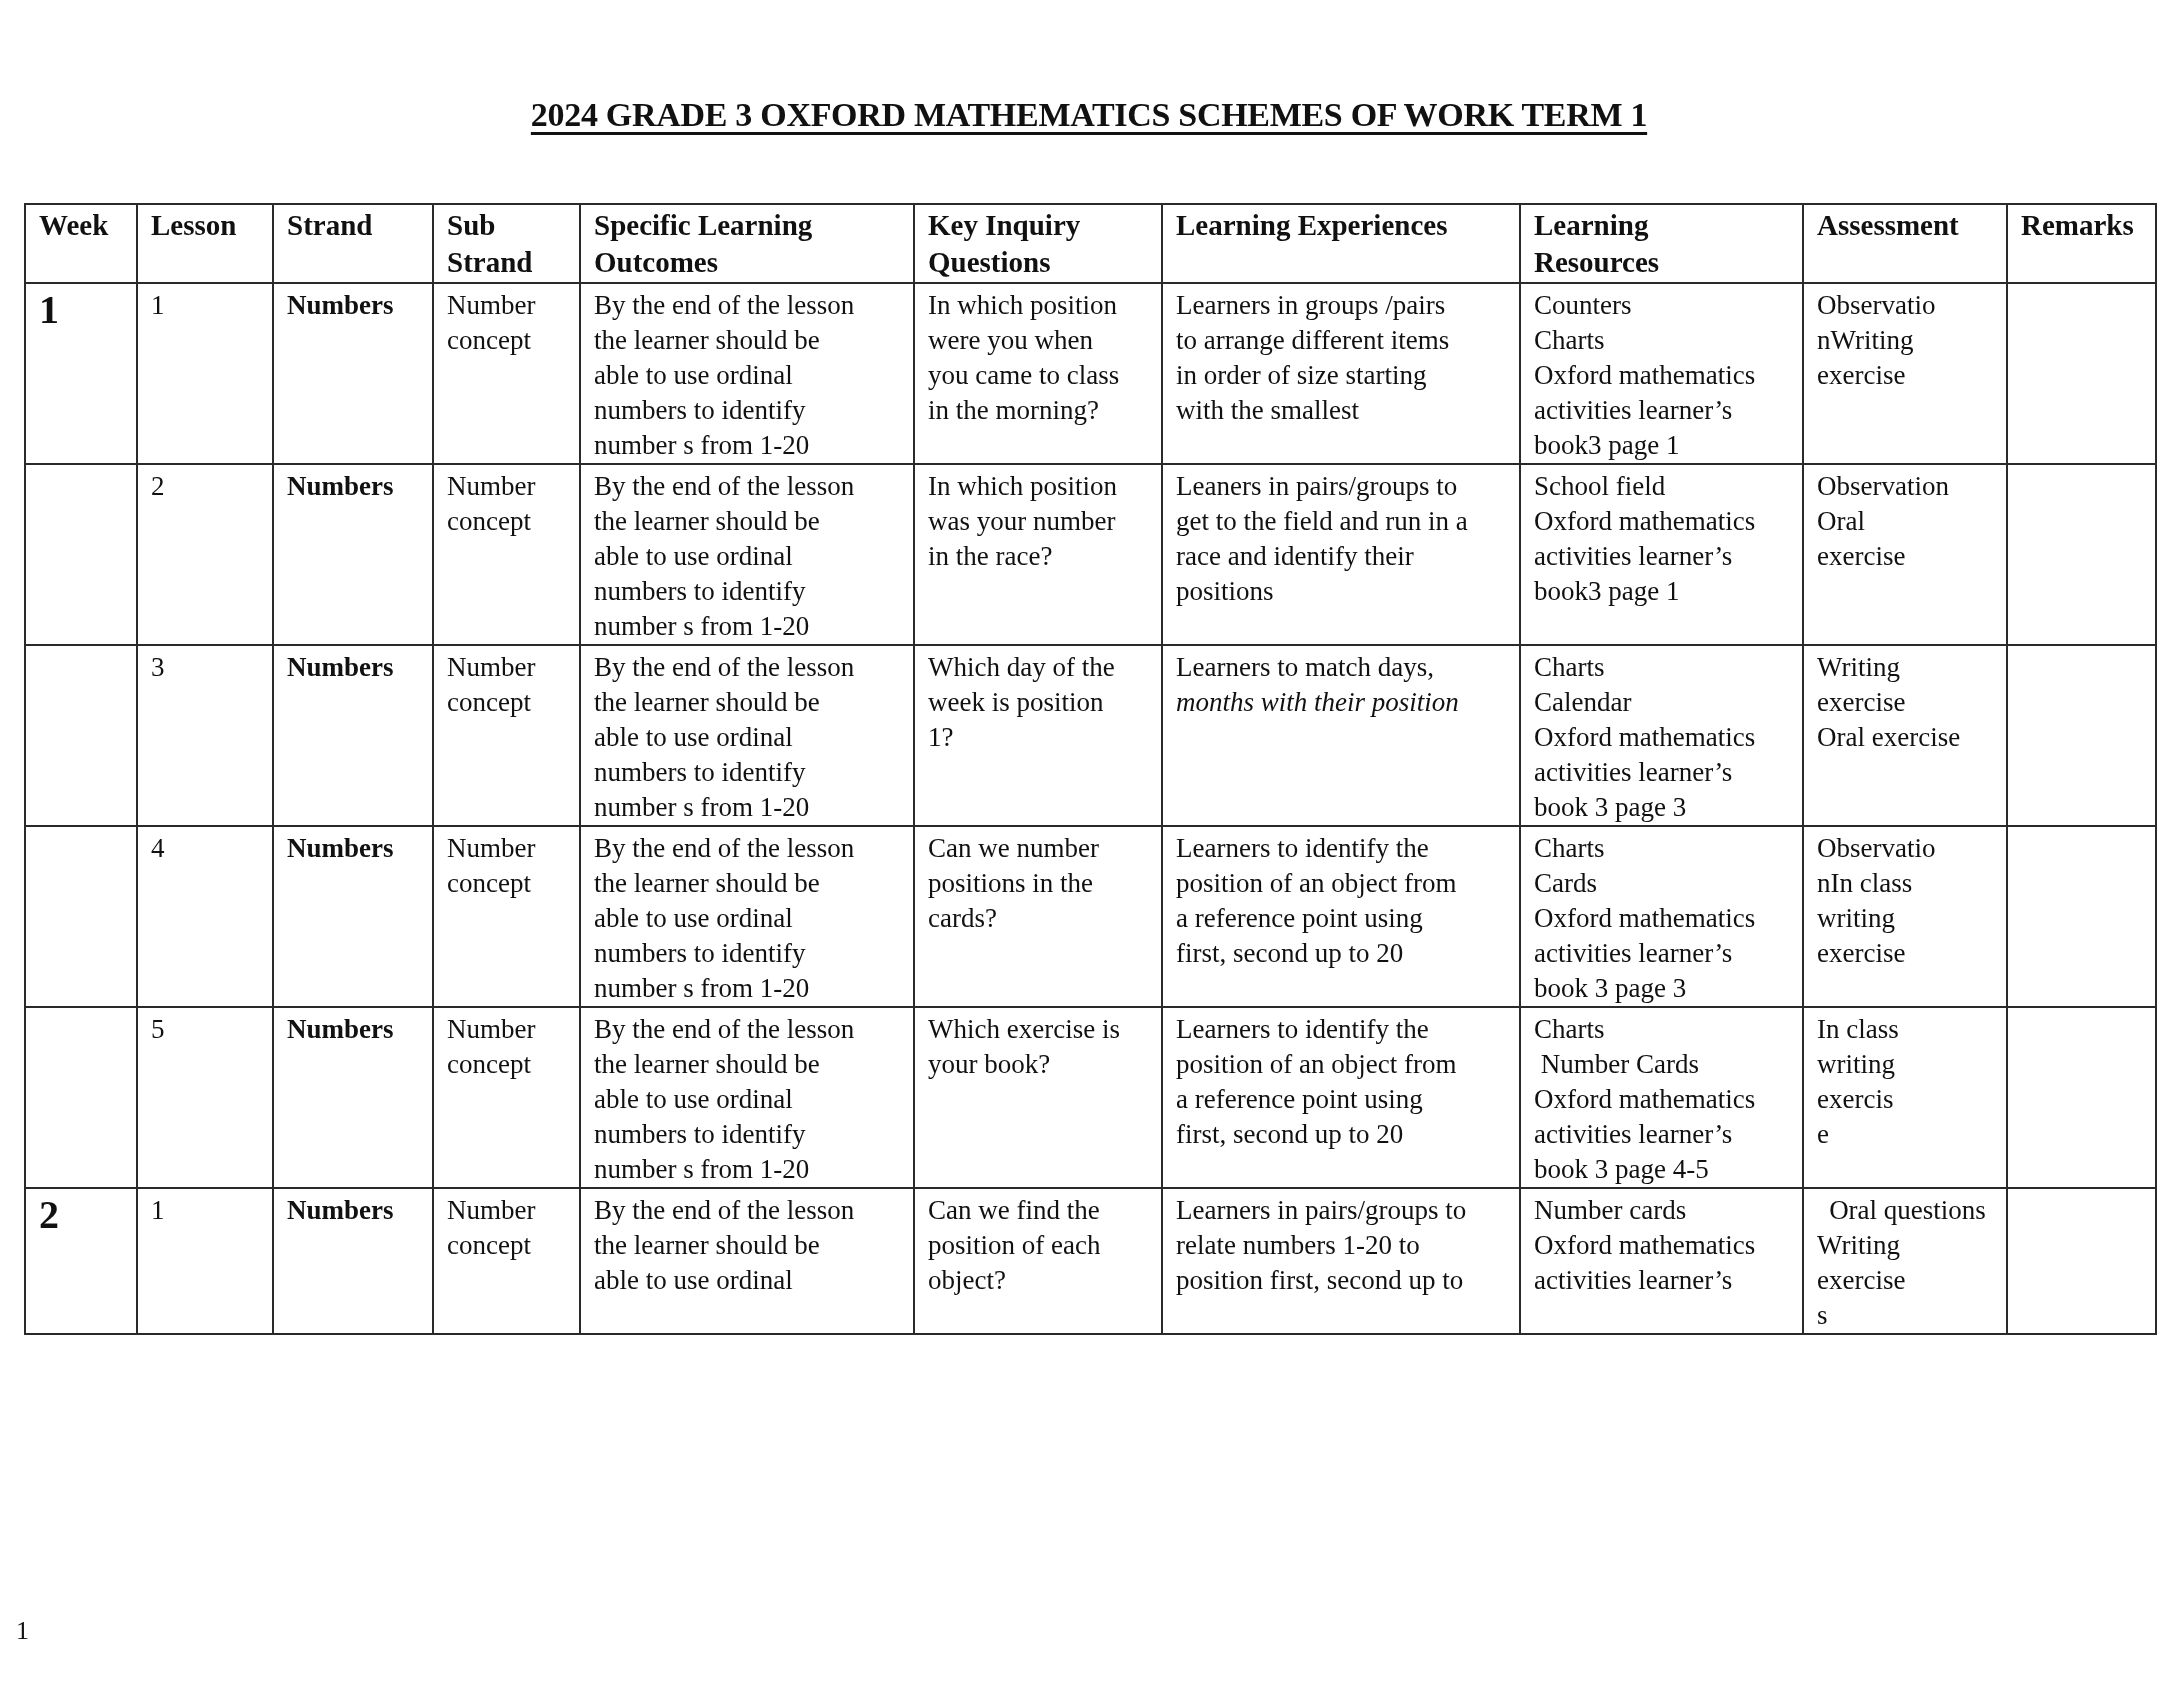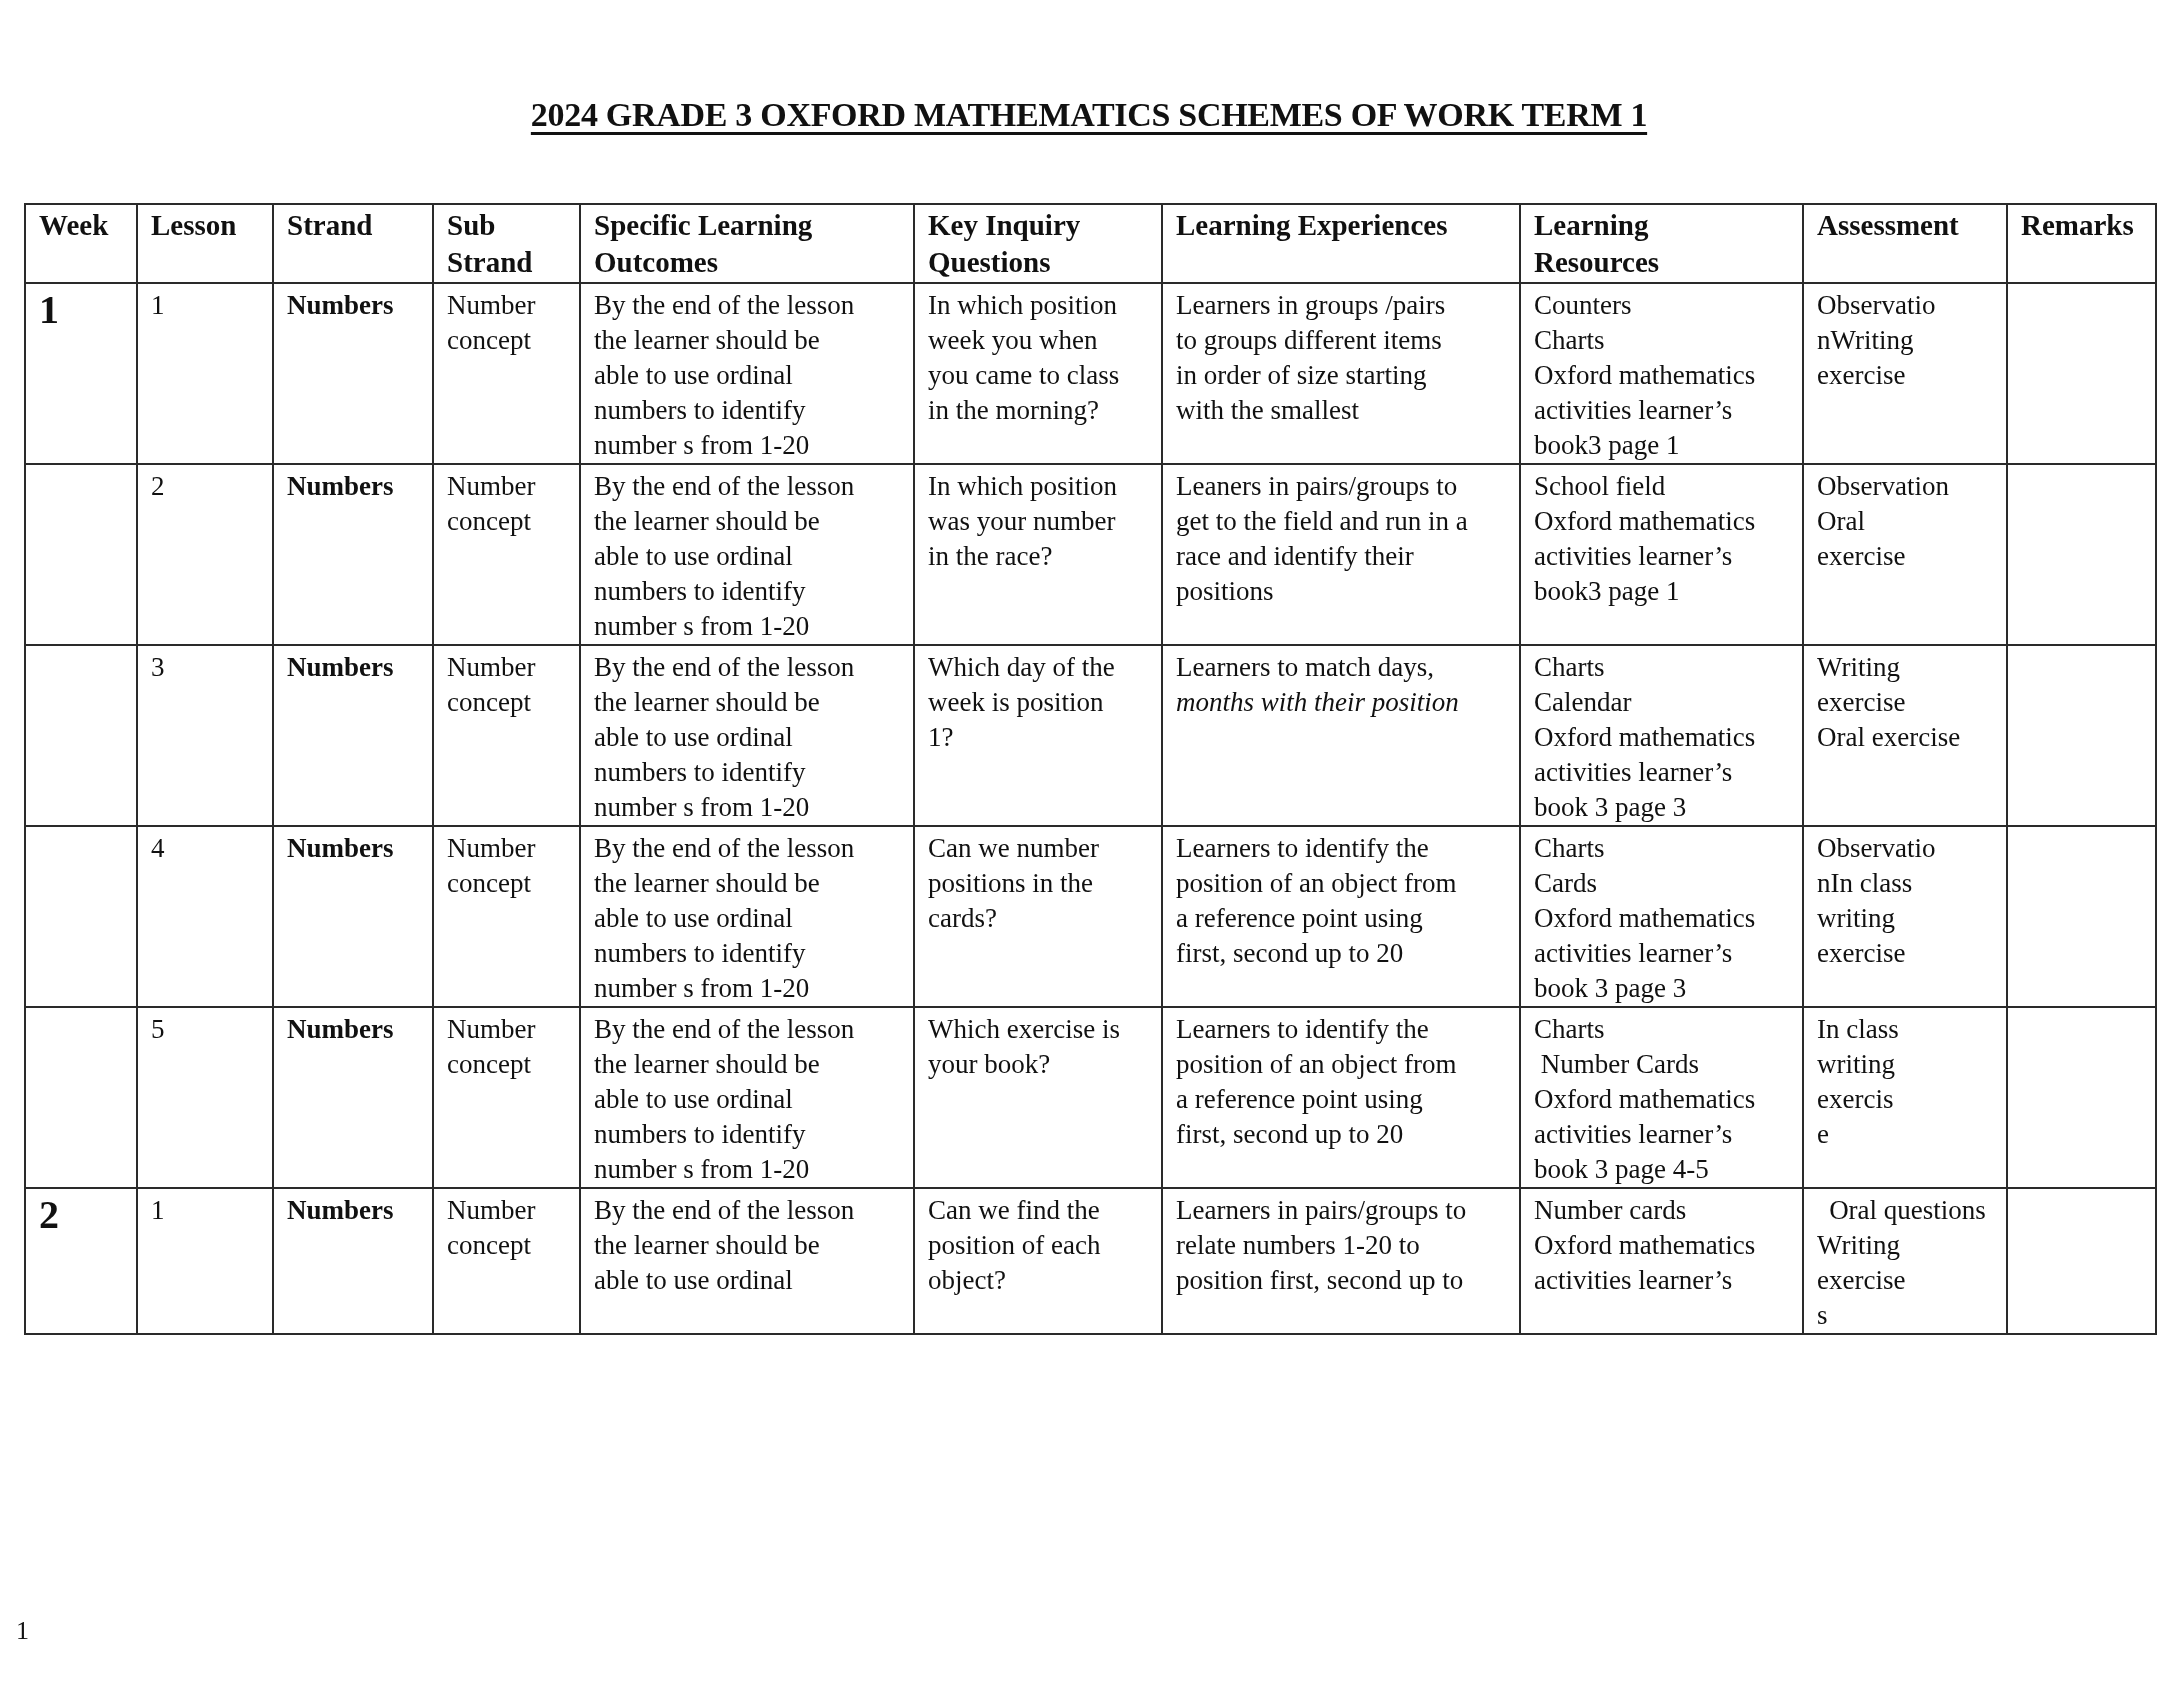--- a/index.html
+++ b/index.html
@@ -96,27 +96,27 @@
         </td>
         <td>
           <span class="line" style="white-space: pre;">By the end of the lesson</span>
           <span class="line" style="white-space: pre;">the learner should be</span>
           <span class="line" style="white-space: pre;">able to use ordinal</span>
           <span class="line" style="white-space: pre;">numbers to identify</span>
           <span class="line" style="white-space: pre;">number s from 1-20</span>
         </td>
         <td>
           <span class="line" style="white-space: pre;">In which position</span>
-          <span class="line" style="white-space: pre;">week you when</span>
+          <span class="line" style="white-space: pre;">were you when</span>
           <span class="line" style="white-space: pre;">you came to class</span>
           <span class="line" style="white-space: pre;">in the morning?</span>
         </td>
         <td>
           <span class="line" style="white-space: pre;">Learners in groups /pairs</span>
-          <span class="line" style="white-space: pre;">to groups different items</span>
+          <span class="line" style="white-space: pre;">to arrange different items</span>
           <span class="line" style="white-space: pre;">in order of size starting</span>
           <span class="line" style="white-space: pre;">with the smallest</span>
         </td>
         <td>
           <span class="line" style="white-space: pre;">Counters</span>
           <span class="line" style="white-space: pre;">Charts</span>
           <span class="line" style="white-space: pre;">Oxford mathematics</span>
           <span class="line" style="white-space: pre;">activities learner’s</span>
           <span class="line" style="white-space: pre;">book3 page 1</span>
         </td>

